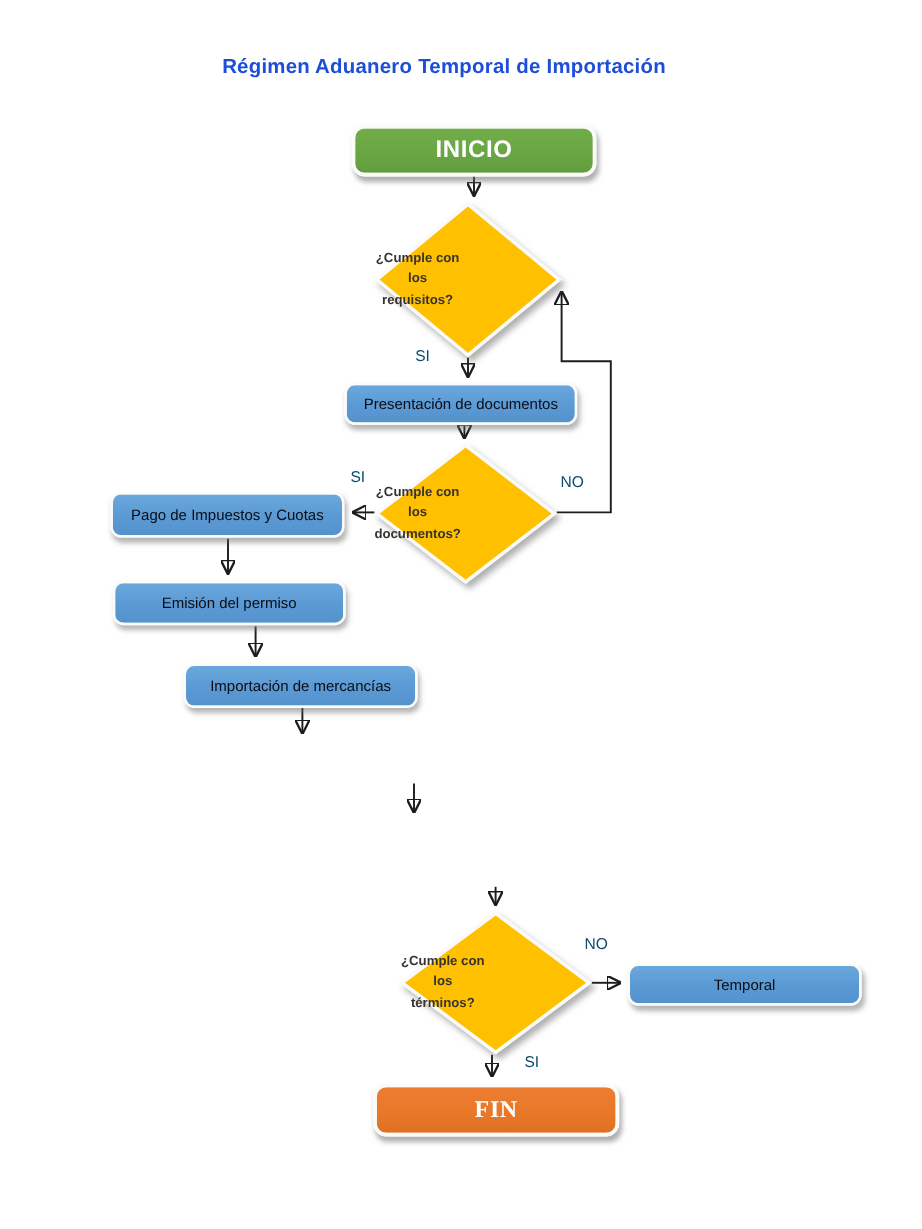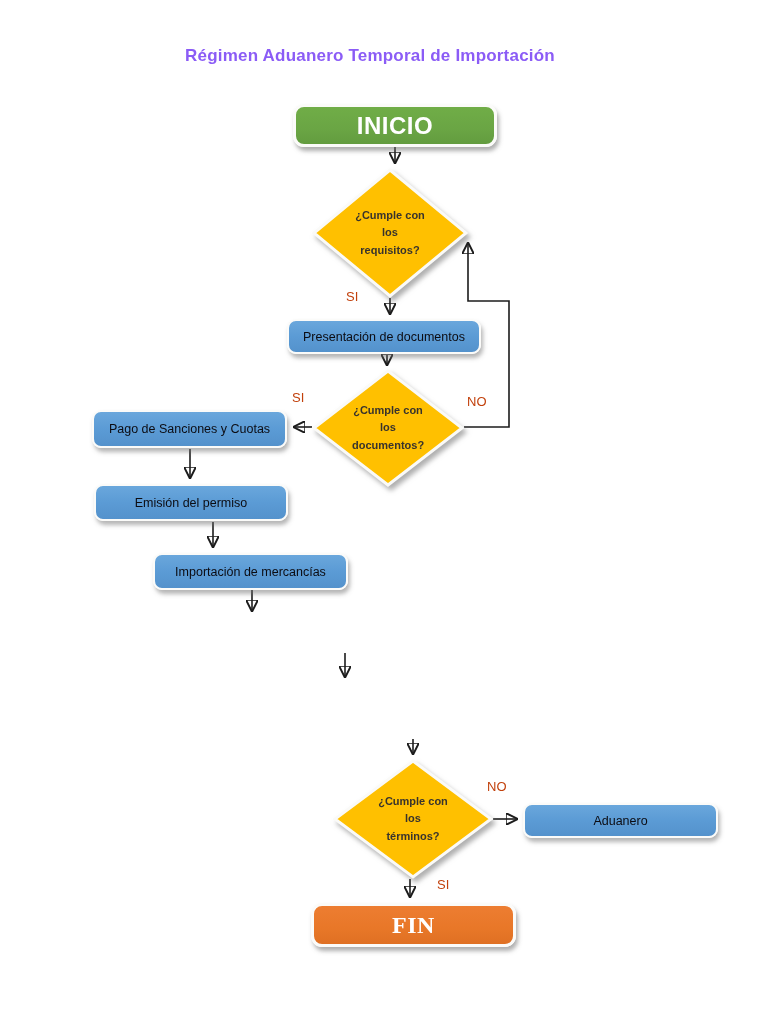--- a/index.html
+++ b/index.html
@@ -3,33 +3,33 @@
 <meta charset="utf-8">
 <style>
   html,body { margin:0; padding:0; background:#ffffff; }
   body { font-family: "Liberation Sans", "DejaVu Sans", sans-serif; }
   .canvas {
     position:relative; width:768px; height:1024px; background:#ffffff;
     overflow:hidden; margin:0 auto;
   }
   .page-title {
     position:absolute; left:0; top:46px; width:740px; text-align:center;
-    font-size:17px; font-weight:bold; color:#8b5cf6; letter-spacing:.2px;
+    font-size:17px; font-weight:bold; color:#1d4ed8; letter-spacing:.2px;
   }
   .connector-layer { position:absolute; left:0; top:0; pointer-events:none; }
   .connector-layer path { fill:none; stroke:#1c1c1c; stroke-width:1.6; }
 
   .node {
     position:absolute; display:flex; align-items:center; justify-content:center;
     text-align:center; box-sizing:border-box;
   }
   .terminal {
     border:3px solid #fbfbf9; border-radius:11px;
     box-shadow:2px 4px 4px rgba(110,110,110,.55);
-    color:#ffffff; font-weight:bold; font-size:24px; letter-spacing:.5px;
+    color:#ffffff; font-weight:bold; font-size:20px; letter-spacing:.5px;
   }
   .terminal.start {
     background:linear-gradient(180deg, var(--start-green,#70AD47) 0%, #6aa544 60%, #639c3f 100%);
   }
   .terminal.end {
     background:linear-gradient(180deg, var(--end-orange,#ED7D31) 0%, #e87728 60%, #df7023 100%);
     font-family:Liberation Serif, serif;
   }
   .process {
     background:linear-gradient(180deg, #6aa7dc 0%, var(--process-blue,#5B9BD5) 50%, #5492cc 100%);
@@ -39,27 +39,27 @@
   }
   .process.wrap { white-space:normal; line-height:1.55; padding:0 26px; }
 
   .decision { position:absolute; }
   .decision svg { position:absolute; left:0; top:0; overflow:visible; }
   .diamond-shape {
     fill:var(--decision-yellow,#FFC000); stroke:#fafaf8; stroke-width:3;
     filter:drop-shadow(3px 4px 2.5px rgba(110,110,110,.55));
   }
   .decision .d-text {
-    position:absolute; inset:0; display:flex; align-items:center; justify-content:center;
+    position:absolute; inset:0; display:flex; align-items:center; justify-content:flex-start;
     text-align:center; font-size:11px; font-weight:bold; color:#38332d; line-height:1.55;
   }
   .decision .d-text span { display:block; width:72px; }
 
   .edge-label {
-    position:absolute; font-size:13px; color:#c2410c; font-weight:normal;
+    position:absolute; font-size:13px; color:#0c4a6e; font-weight:normal;
   }
 </style>
 </head>
 <body>
 
 <div class="canvas">
 
   <div class="page-title">Régimen Aduanero Temporal de Importación</div>
 
   <svg class="connector-layer" width="768" height="1024" viewBox="0 0 768 1024">
@@ -102,21 +102,21 @@
   <div class="decision" style="left:312px; top:369px; width:152px; height:118px;">
     <svg width="152" height="118" viewBox="0 0 152 118">
       <polygon class="diamond-shape" points="76,2 150,59 76,116 2,59"></polygon>
     </svg>
     <div class="d-text">
       <span>¿Cumple con los documentos?</span>
     </div>
   </div>
 
   <div class="node process" style="left:92px; top:410px; width:195px; height:38px;">
-    <span>Pago de Sanciones y Cuotas</span>
+    <span>Pago de Impuestos y Cuotas</span>
   </div>
 
   <div class="node process" style="left:153px; top:553px; width:195px; height:37px;">
     <span>Importación de mercancías</span>
   </div>
 
   <div class="node process" style="left:94px; top:484px; width:194px; height:37px;">
     <span>Emisión del permiso</span>
   </div>
 
@@ -125,21 +125,21 @@
   <div class="decision" style="left:333px; top:759px; width:160px; height:120px;">
     <svg width="160" height="120" viewBox="0 0 160 120">
       <polygon class="diamond-shape" points="80,2 158,60 80,118 2,60"></polygon>
     </svg>
     <div class="d-text">
       <span>¿Cumple con los términos?</span>
     </div>
   </div>
 
   <div class="node process" style="left:523px; top:803px; width:195px; height:35px;">
-    <span>Aduanero</span>
+    <span>Temporal</span>
   </div>
 
   <div class="node terminal end" style="left:311px; top:903px; width:205px; height:44px;">
     <span>FIN</span>
   </div>
 
   <div class="edge-label" style="left:346px; top:289px;">SI</div>
   <div class="edge-label" style="left:292px; top:390px;">SI</div>
   <div class="edge-label" style="left:467px; top:394px;">NO</div>
   <div class="edge-label" style="left:487px; top:779px;">NO</div>

